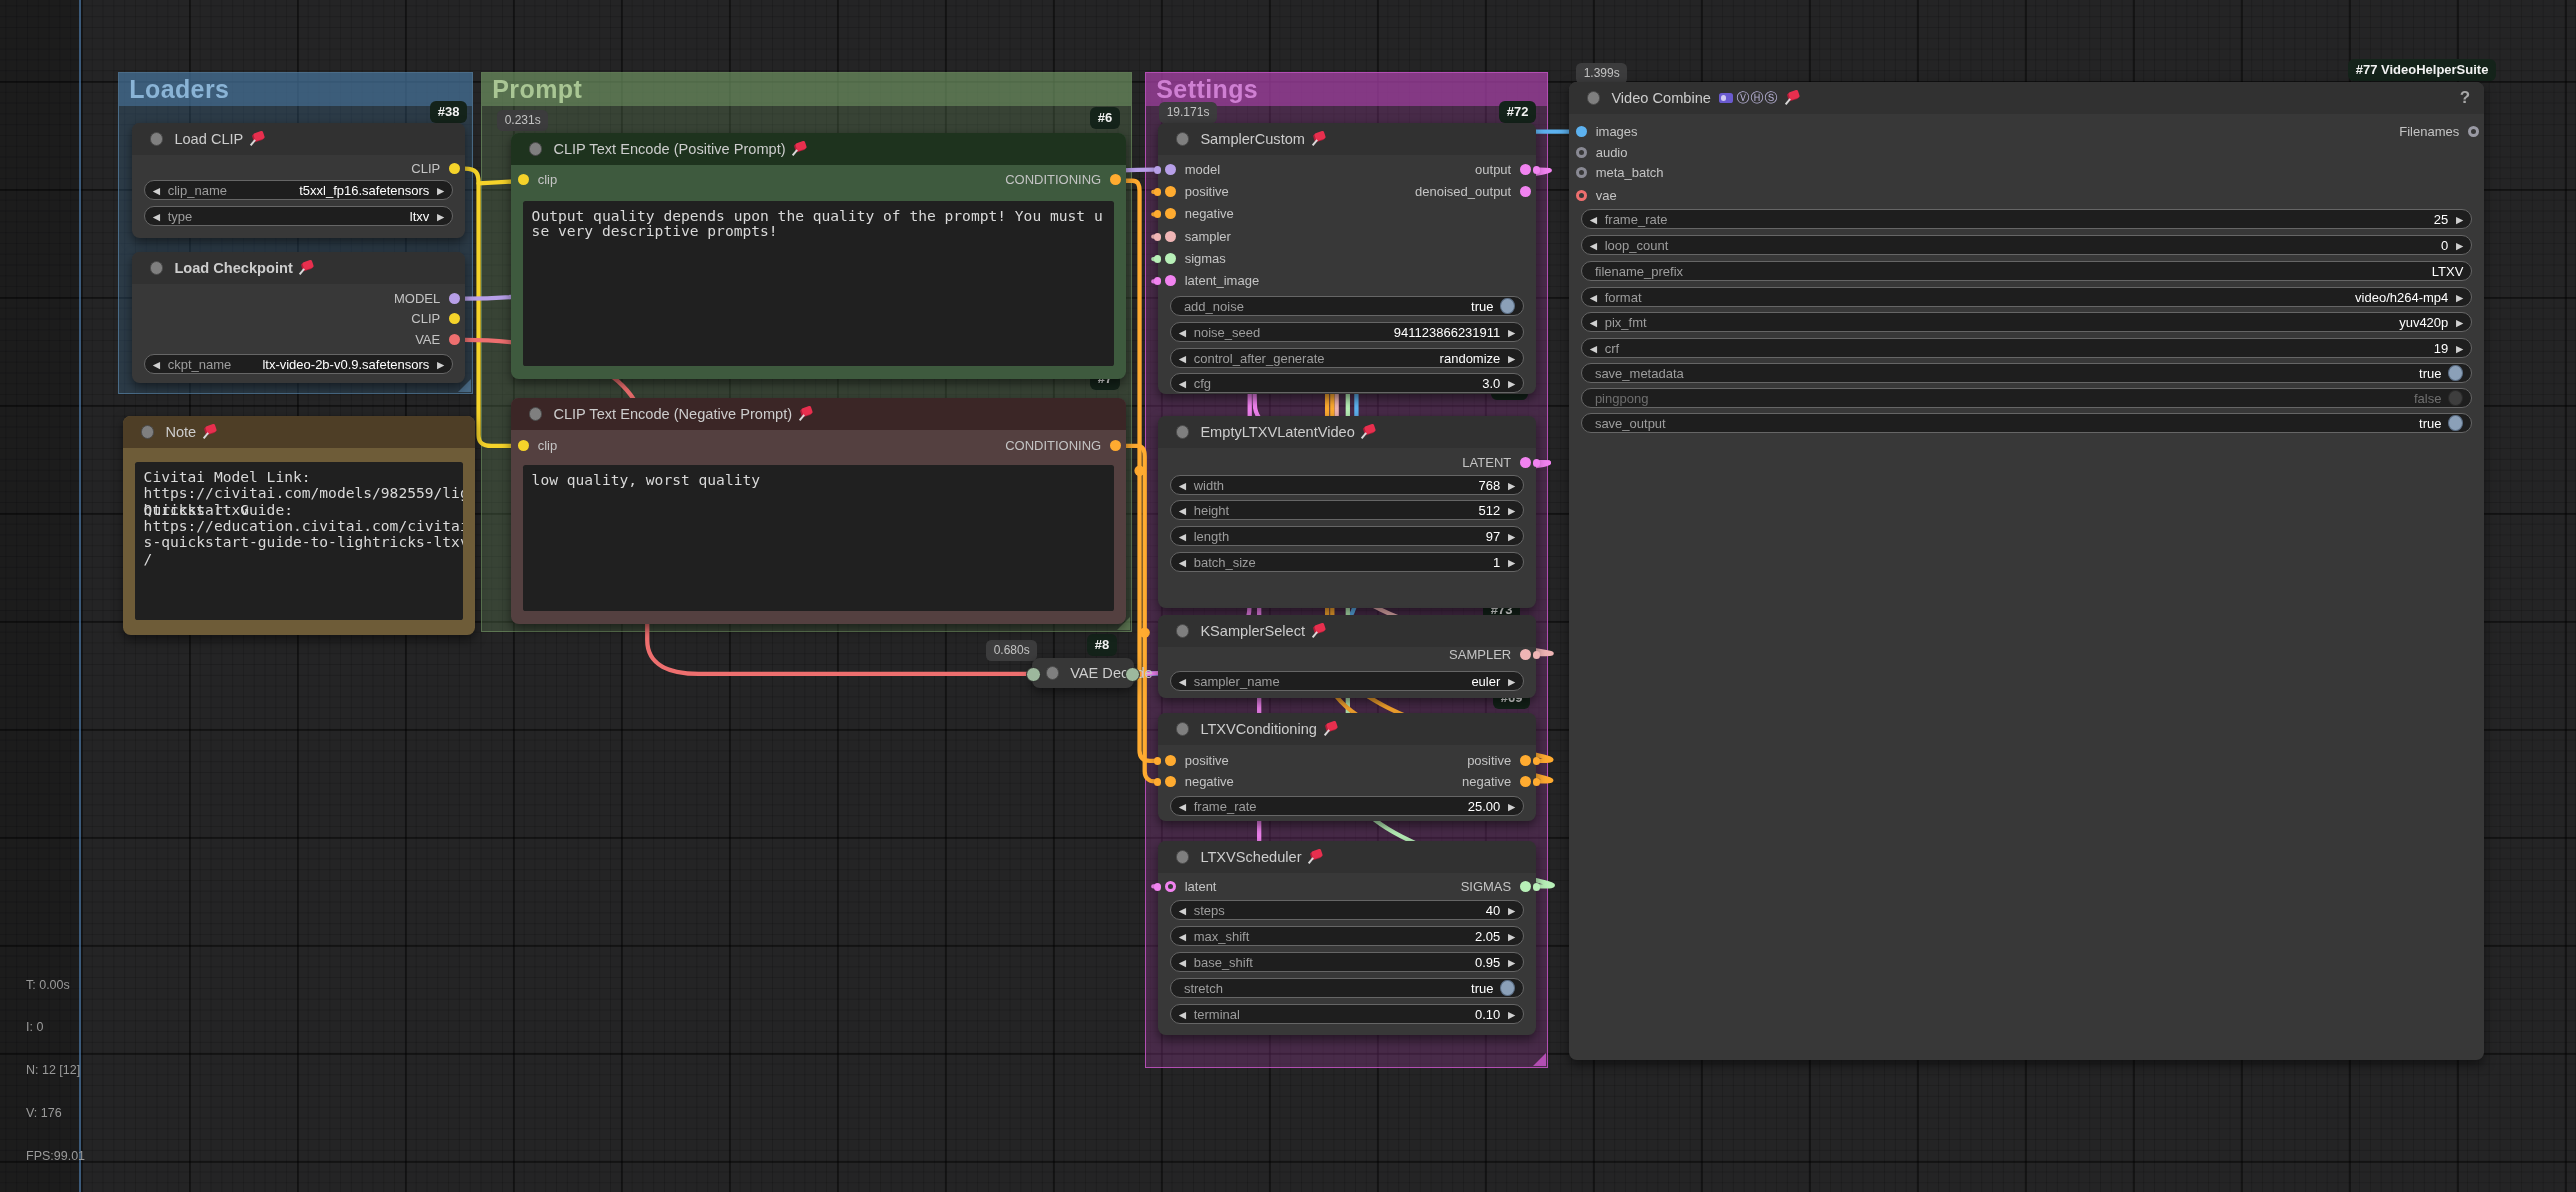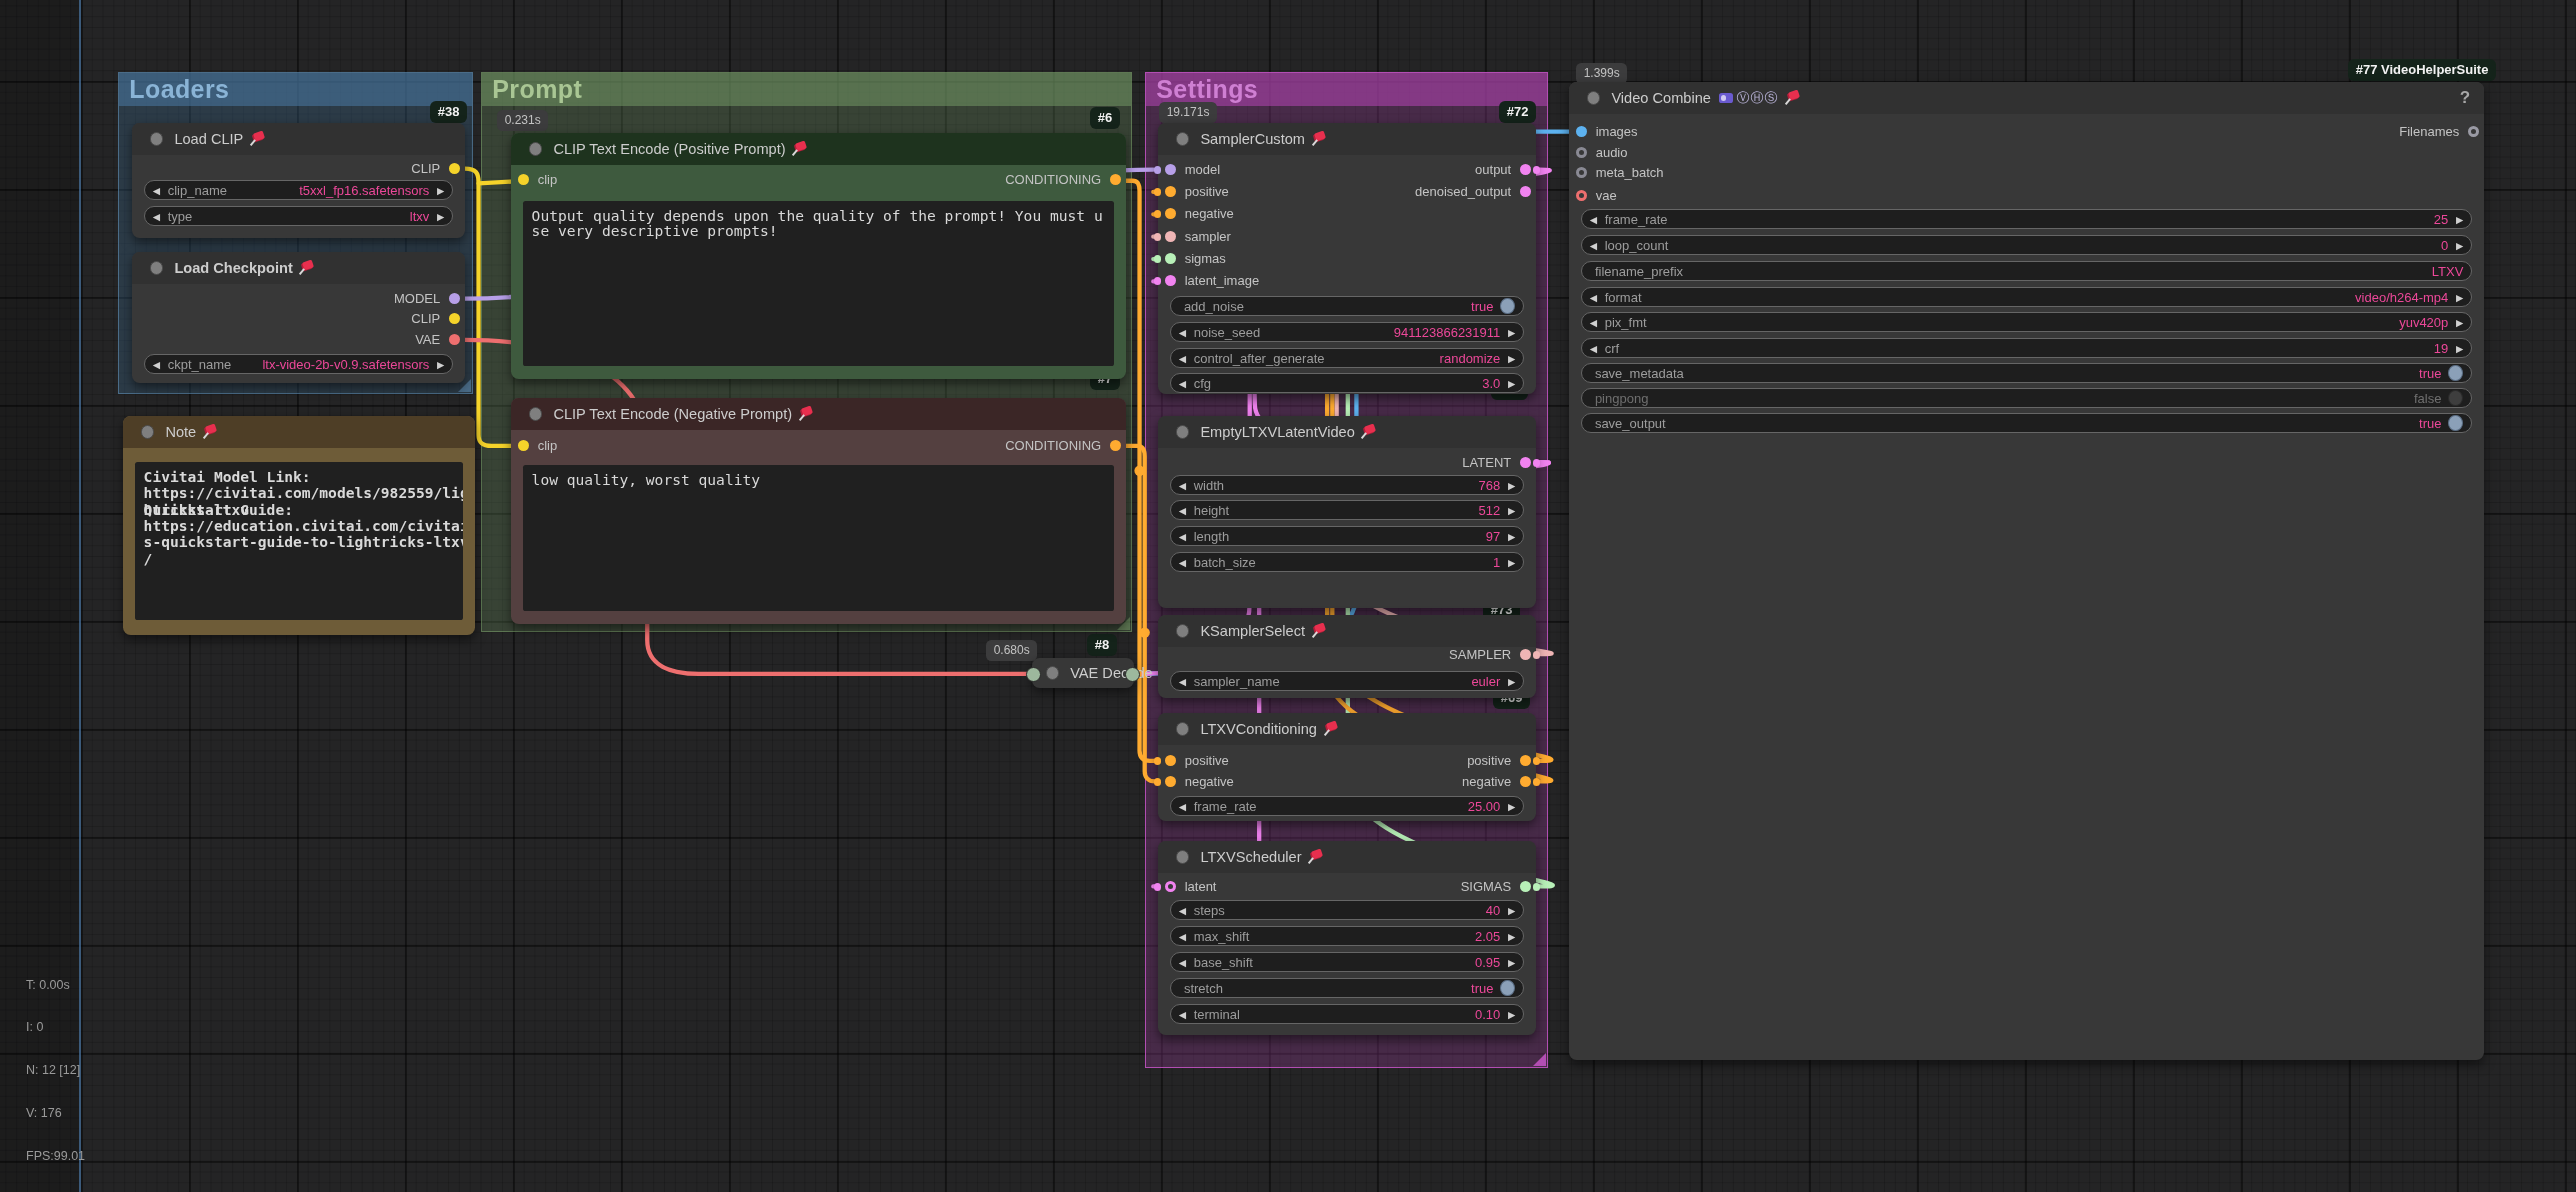--- a/index.html
+++ b/index.html
@@ -52,31 +52,31 @@
   .port.ring{background:transparent !important;border:3px solid;}
   .stub{position:absolute;width:7.7px;height:7.7px;border-radius:50%;top:3.4px;}
   .slot.in .stub{left:-4.3px;}
   .slot.out .stub{right:-4.3px;}
 
   
   .widget{position:absolute;left:12px;right:12px;height:20px;background:#1e1e1e;border:0.9px solid #666;border-radius:10.3px;display:flex;align-items:center;padding:0 7.7px;box-sizing:border-box;font-size:13px;}
   .widget .arrow{font-size:9.5px;color:#d0d0d0;flex:0 0 auto;}
   .widget .wlabel{color:#9d9d9d;margin-left:7.7px;white-space:nowrap;}
   .widget.kind-text .wlabel,.widget.kind-toggle .wlabel{margin-left:5.2px;}
-  .widget .wvalue{margin-left:auto;color:#ec4899;white-space:nowrap;}
+  .widget .wvalue{margin-left:auto;color:#ffffff;white-space:nowrap;}
   .widget.kind-combo .wvalue{margin-right:7.7px;}
   .widget .knob{width:13px;height:14.6px;border-radius:50%;margin-left:6.9px;flex:0 0 auto;}
   .widget.off .wlabel,.widget.off .wvalue{color:#6f6f6f;}
 
   
   .textarea{position:absolute;left:12px;right:12px;background:#202020;border-radius:2.6px;color:#d9d9d9;
     font-family:"DejaVu Sans Mono",monospace;font-size:14.6px;line-height:15.5px;padding:6.9px 8.6px;box-sizing:border-box;overflow:hidden;white-space:pre-wrap;word-break:break-all;}
   .textarea.note-text{line-height:16.4px;white-space:pre;}
   .note-line{position:relative;height:16.4px;}
-  .note-line span{position:absolute;left:0;top:0;font-weight:bold;}
+  .note-line span{position:absolute;left:0;top:0;}
 
   
   .node.collapsed{display:flex;align-items:center;border-radius:7.7px;}
   .cdot{width:13px;height:13px;border-radius:50%;position:absolute;top:8.6px;}
 
   
   .stats{position:absolute;color:#9a9a9a;font-size:12.5px;line-height:14.3px;white-space:pre;}
 </style>
 </head>
 <body>

